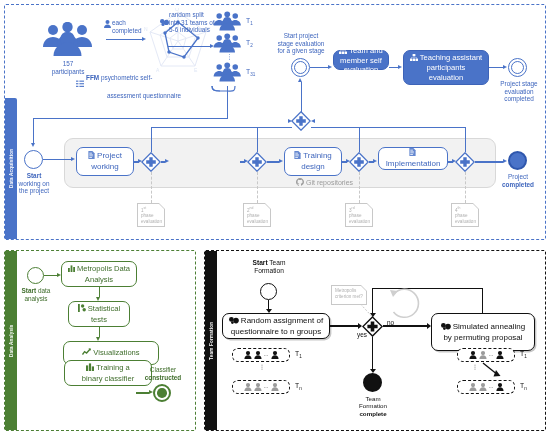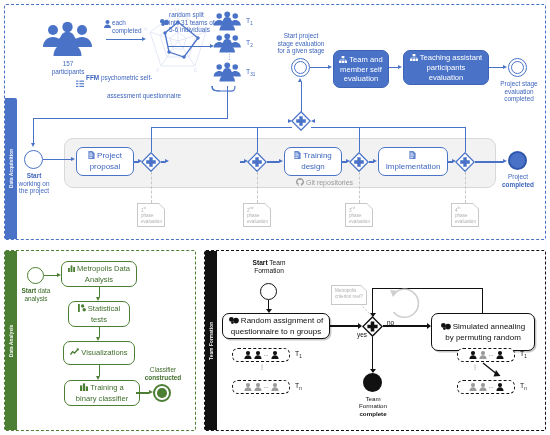--- a/index.html
+++ b/index.html
@@ -338,38 +338,38 @@
   </div>
 
   <div class="task task-blue-out" style="left:76px; top:147px; width:58px; height:29px;">
     <span class="tl">
       <span class="ticon">
         <svg width="7" height="8" viewBox="0 0 7 9">
             <path fill="#4a73c8" d="M0 0h4.5L7 2.5V9H0z" opacity=".85"></path>
             <path fill="#fff" d="M1 2h3v.7H1zM1 3.6h4v.7H1zM1 5.2h4v.7H1zM1 6.8h3v.7H1z"></path>
           </svg>
       </span><span>Project</span><br>
-      <span>proposal</span>
+      <span>working</span>
     </span>
   </div>
 
 
   <div class="task task-blue-out" style="left:284px; top:147px; width:58px; height:29px;">
     <span class="tl">
       <span class="ticon">
         <svg width="7" height="8" viewBox="0 0 7 9">
             <path fill="#4a73c8" d="M0 0h4.5L7 2.5V9H0z" opacity=".85"></path>
             <path fill="#fff" d="M1 2h3v.7H1zM1 3.6h4v.7H1zM1 5.2h4v.7H1zM1 6.8h3v.7H1z"></path>
           </svg>
       </span><span>Training</span><br>
       <span>design</span>
     </span>
   </div>
 
-  <div class="task task-blue-out" style="left:378px; top:147px; width:70px; height:29px;">
+  <div class="task task-blue-out" style="left:378px; top:147px; width:70px; height:23px;">
     <span class="tl">
       <span class="ticon">
         <svg width="7" height="8" viewBox="0 0 7 9">
             <path fill="#4a73c8" d="M0 0h4.5L7 2.5V9H0z" opacity=".85"></path>
             <path fill="#fff" d="M1 2h3v.7H1zM1 3.6h4v.7H1zM1 5.2h4v.7H1zM1 6.8h3v.7H1z"></path>
           </svg>
       </span><span>Implementation</span>
     </span>
   </div>
 
@@ -482,21 +482,21 @@
   <div class="ev ev-int-blue" style="left:291px; top:58px; width:19px; height:19px;"></div>
   <div class="lbl lbl-b" style="left:268px; top:32px; width:66px;">
     <div>Start project</div>
     <div>stage evaluation</div>
     <div>for a given stage</div>
   </div>
 
   <div class="ln" style="left:310px; top:67px; width:18px; height:1.2px;"></div>
   <div class="arrow ar-r-b" style="left:328px; top:64.8px;"></div>
 
-  <div class="task task-blue-fill" style="left:333px; top:50px; width:56px; height:38px;">
+  <div class="task task-blue-fill" style="left:333px; top:50px; width:56px; height:20px;">
     <span class="tl">
       <span class="ticon">
         <svg width="8" height="7" viewBox="0 0 8 7">
             <g fill="#fff">
               <rect x="2.6" y="0" width="2.8" height="2.2" rx=".3"></rect>
               <rect x="0" y="4.4" width="2.4" height="2.6" rx=".3"></rect>
               <rect x="2.8" y="4.4" width="2.4" height="2.6" rx=".3"></rect>
               <rect x="5.6" y="4.4" width="2.4" height="2.6" rx=".3"></rect>
               <rect x="3.85" y="2.2" width=".3" height="1.2"></rect>
               <rect x="1.2" y="3.4" width="5.6" height=".3"></rect>
@@ -585,35 +585,35 @@
             </g>
           </svg>
       </span><span>Statistical</span><br>
       <span>tests</span>
     </span>
   </div>
 
   <div class="ln-g" style="left:98.5px; top:327px; width:1.2px; height:10px;"></div>
   <div class="arrow ar-d-g" style="left:96.4px; top:337px;"></div>
 
-  <div class="task task-green" style="left:63px; top:341px; width:72px; height:24px;">
+  <div class="task task-green" style="left:63px; top:341px; width:96px; height:24px;">
     <span class="tl">
       <span class="ticon">
         <svg width="9" height="8" viewBox="0 0 9 8">
             <polyline points="0.5,6.5 2.6,3.6 4.6,5 8.4,0.8" fill="none" stroke="#4c7f34" stroke-width="1.4"></polyline>
             <path d="M6.4 0.6h2.2v2.2z" fill="#4c7f34"></path>
           </svg>
       </span><span>Visualizations</span>
     </span>
   </div>
 
   <div class="ln-g" style="left:98.5px; top:365px; width:1.2px; height:11px;"></div>
   <div class="arrow ar-d-g" style="left:96.4px; top:376px;"></div>
 
-  <div class="task task-green" style="left:64px; top:380px; width:76px; height:26px;">
+  <div class="task task-green" style="left:64px; top:360px; width:88px; height:26px;">
     <span class="tl">
       <span class="ticon">
         <svg width="8" height="8" viewBox="0 0 8 8">
             <g fill="#4c7f34">
               <rect x="0" y="2.4" width="2.2" height="5.6"></rect>
               <rect x="2.9" y="0.4" width="2.2" height="7.6"></rect>
               <rect x="5.8" y="3.4" width="2.2" height="4.6"></rect>
             </g>
           </svg>
       </span><span>Training a</span><br>
@@ -692,21 +692,21 @@
     <span class="tl">
       <span class="ticon">
         <svg width="10" height="7" viewBox="0 0 10 7">
             <g fill="#111">
               <circle cx="2.4" cy="2.4" r="2.4"></circle>
               <circle cx="7" cy="3.6" r="2.8"></circle>
               <circle cx="3.4" cy="5.6" r="1.4"></circle>
             </g>
           </svg>
       </span><span>Simulated annealing</span><br>
-      <span>by permuting random</span>
+      <span>by permuting proposal</span>
     </span>
   </div>
 
   <div class="ln-k" style="left:482px; top:288px; width:1.2px; height:25px;"></div>
   <div class="ln-k" style="left:372px; top:288px; width:111px; height:1.2px;"></div>
   <div class="ln-k" style="left:372px; top:288px; width:1.2px; height:27px;"></div>
   <div class="arrow ar-d-k" style="left:369.6px; top:313px;"></div>
 
   <svg class="abs" style="left:387px; top:285px;" width="40" height="38">
     <path d="M7 9 A14 14 0 1 1 6.5 27" fill="none" stroke="#cfcfcf" stroke-width="1.6"></path>

